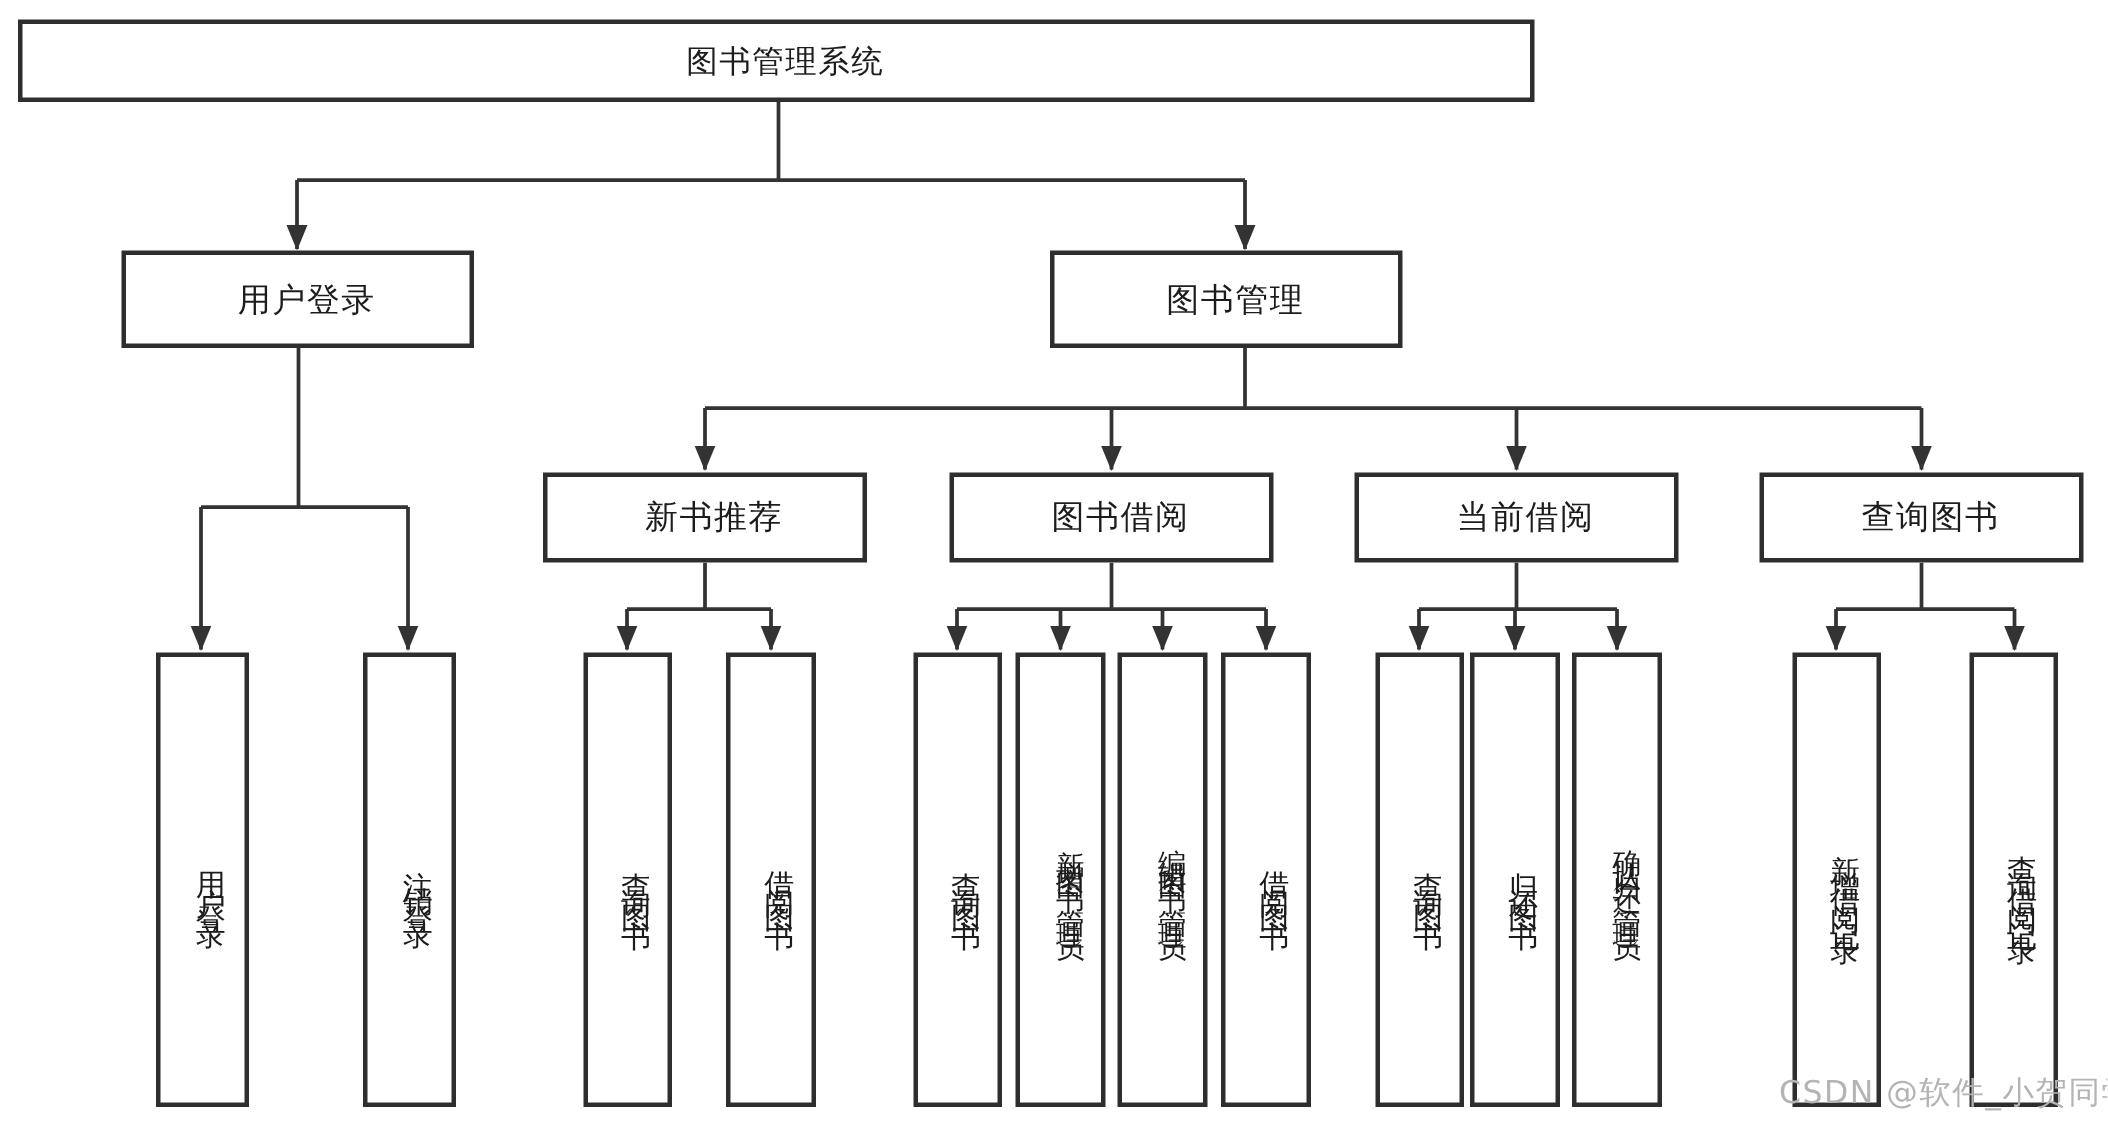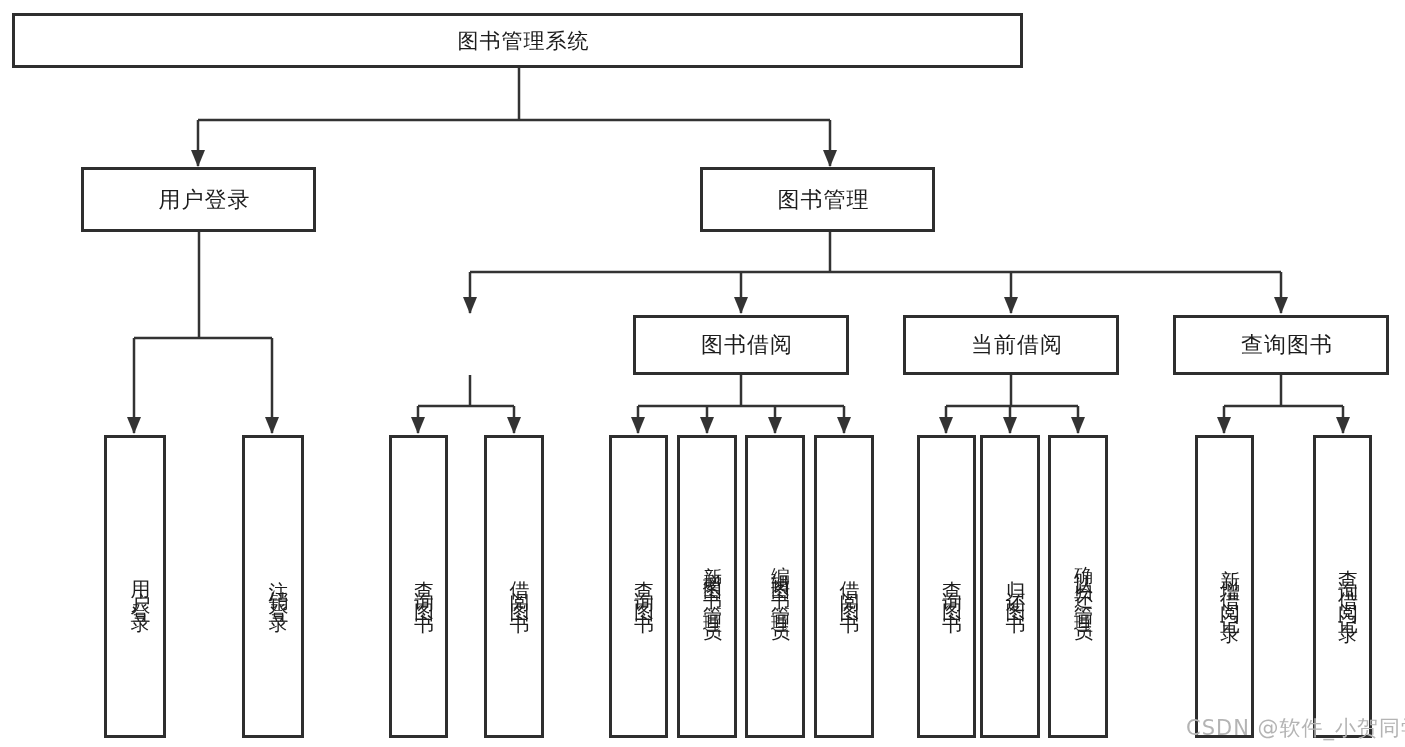--- a/index.html
+++ b/index.html
@@ -138,20 +138,23 @@
     <span class="lbl">图书管理系统</span>
   </div>
 
   <div class="node l2 a">
     <span class="lbl">用户登录</span>
   </div>
   <div class="node l2 b">
     <span class="lbl">图书管理</span>
   </div>
 
+  <div class="node l3 c1">
+    <span class="lbl">新书推荐</span>
+  </div>
   <div class="node l3 c2">
     <span class="lbl">图书借阅</span>
   </div>
   <div class="node l3 c3">
     <span class="lbl">当前借阅</span>
   </div>
   <div class="node l3 c4">
     <span class="lbl">查询图书</span>
   </div>
 

